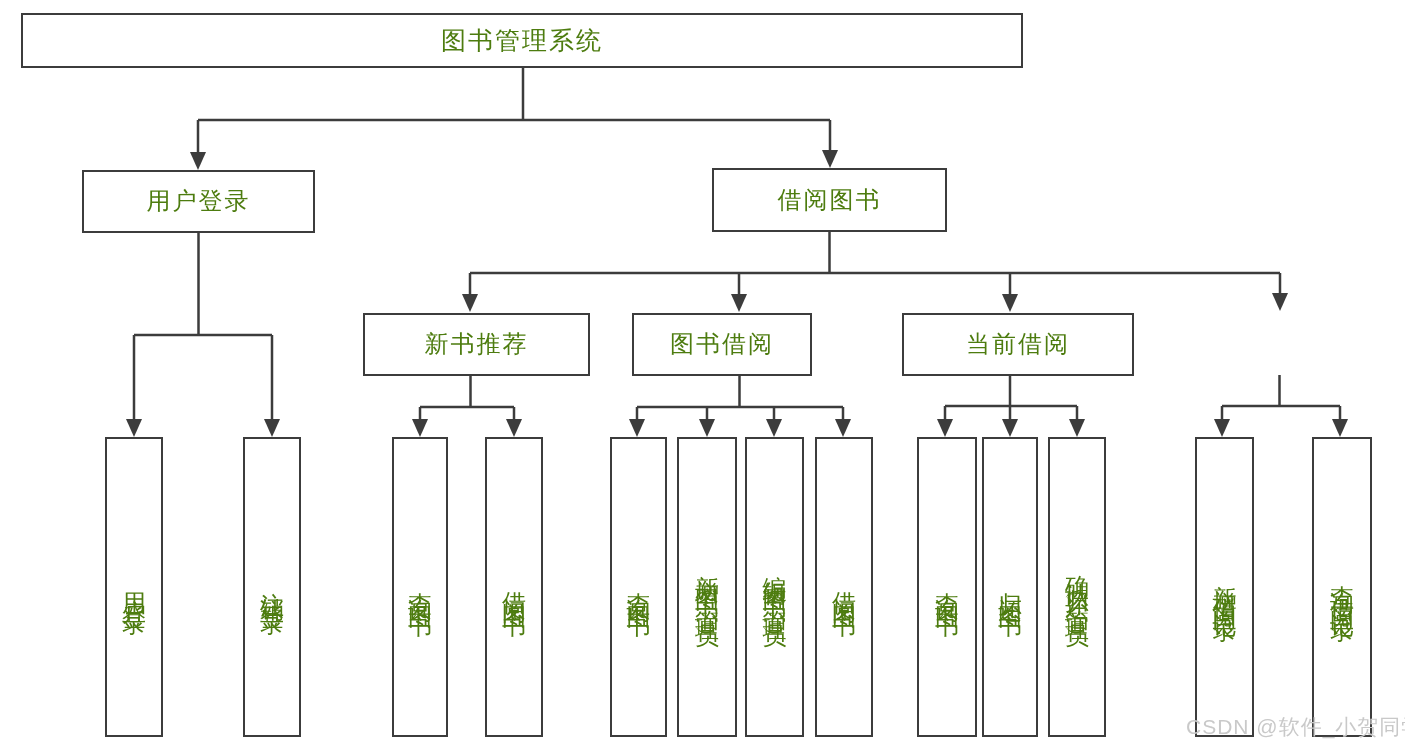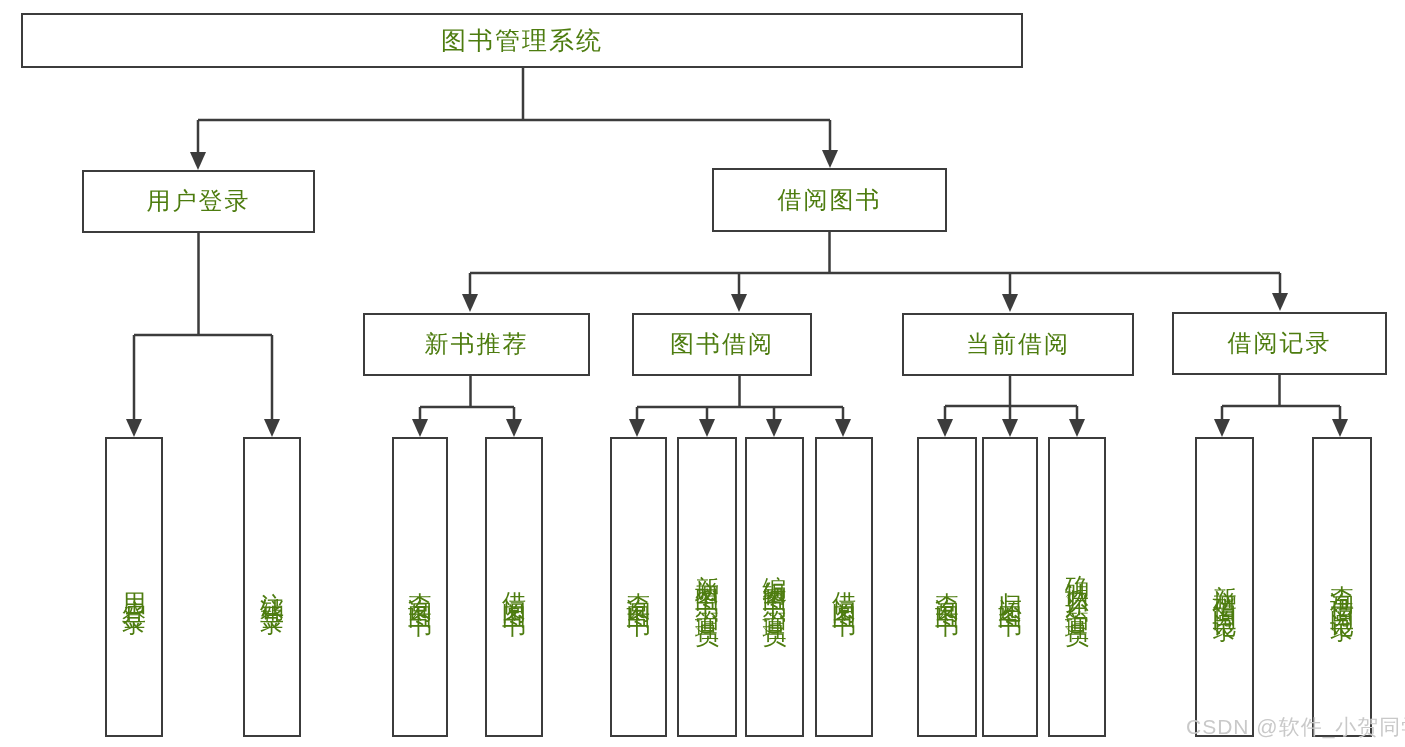--- a/index.html
+++ b/index.html
@@ -91,21 +91,20 @@
   </svg>
 
   <div class="node" style="left:21px; top:13px; width:1002px; height:55px; font-size:25px;">图书管理系统</div>
 
   <div class="node" style="left:82px; top:170px; width:233px; height:63px;">用户登录</div>
   <div class="node" style="left:712px; top:168px; width:235px; height:64px;">借阅图书</div>
 
   <div class="node" style="left:363px; top:313px; width:227px; height:63px;">新书推荐</div>
   <div class="node" style="left:632px; top:313px; width:180px; height:63px;">图书借阅</div>
   <div class="node" style="left:902px; top:313px; width:232px; height:63px;">当前借阅</div>
-  <div class="node" style="left:1172px; top:312px; width:215px; height:63px;">借阅记录</div>
 
   <div class="node vnode" style="left:105px; top:437px; width:58px; height:300px;">用户登录</div>
   <div class="node vnode" style="left:243px; top:437px; width:58px; height:300px;">注销登录</div>
 
   <div class="node vnode" style="left:392px; top:437px; width:56px; height:300px;">查询图书</div>
   <div class="node vnode" style="left:485px; top:437px; width:58px; height:300px;">借阅图书</div>
 
   <div class="node vnode" style="left:610px; top:437px; width:57px; height:300px;">查询图书</div>
   <div class="node vnode" style="left:677px; top:437px; width:60px; height:300px;">新增图书（管理员）</div>
   <div class="node vnode" style="left:745px; top:437px; width:59px; height:300px;">编辑图书（管理员）</div>

